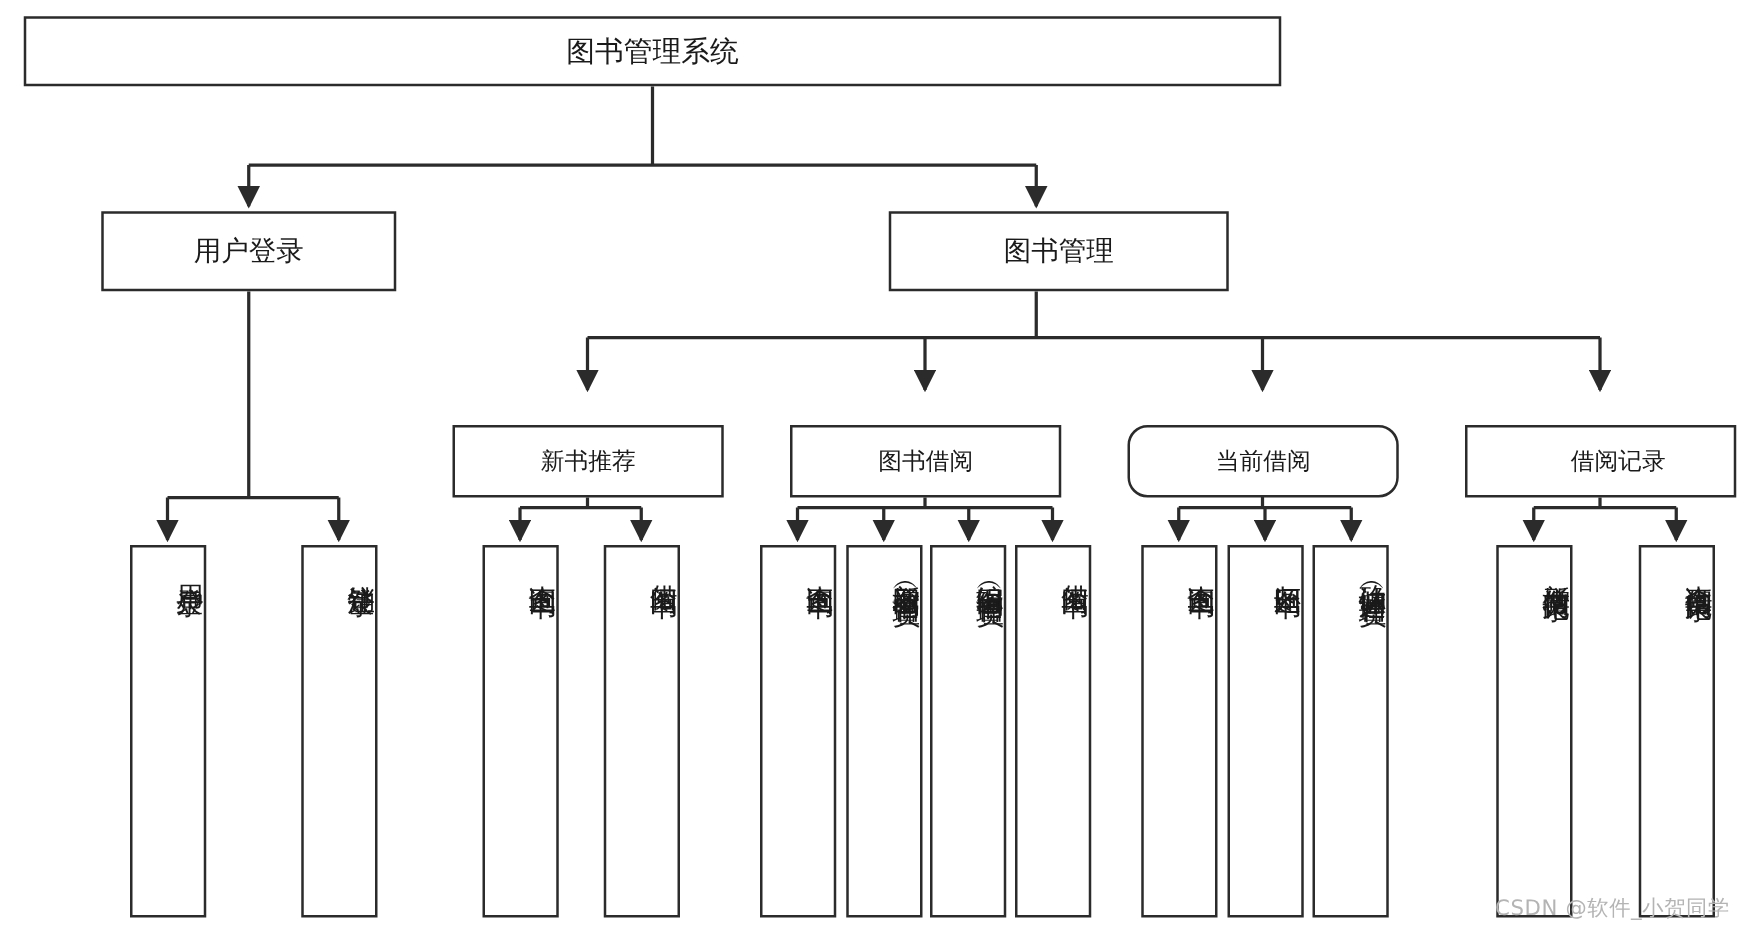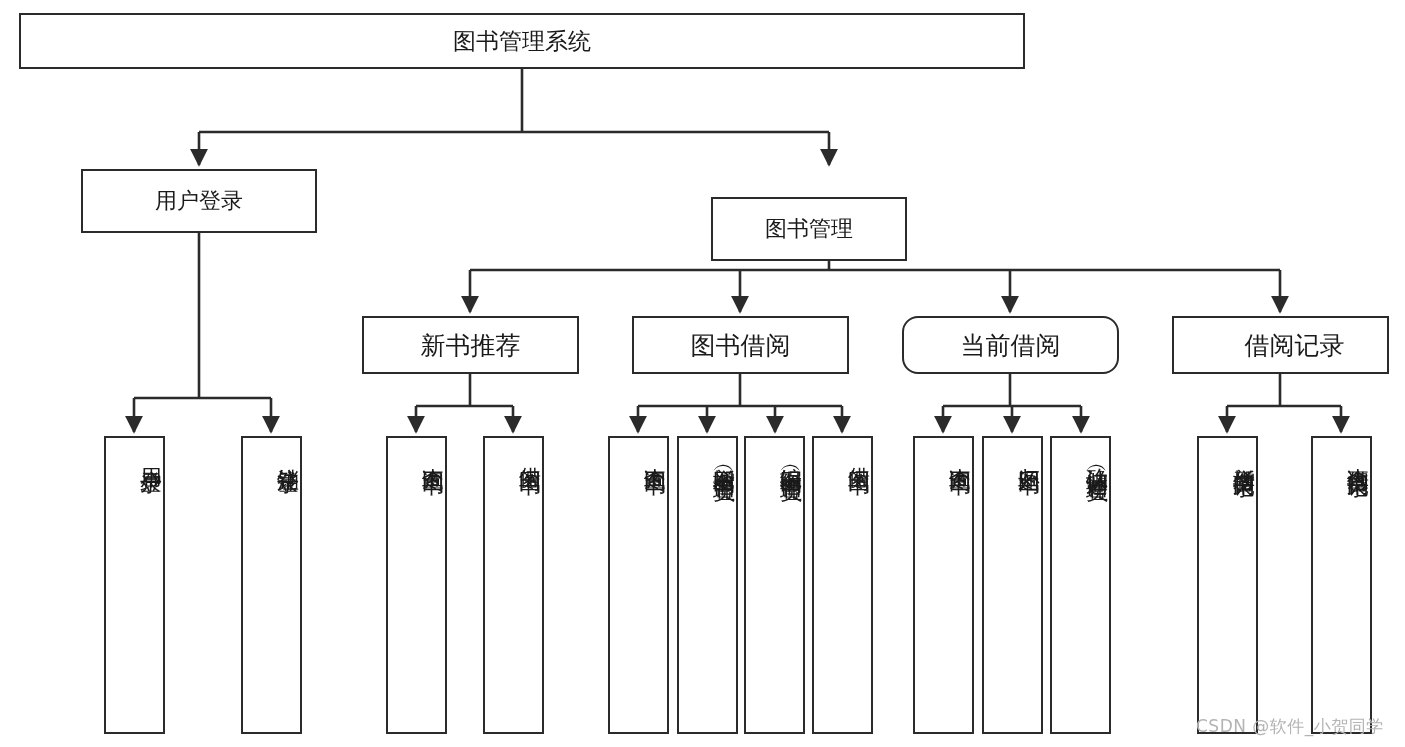--- a/index.html
+++ b/index.html
@@ -36,21 +36,22 @@
     color: #1a1a1a;
     text-align: center;
   }
   .node.root {
     font-size: 23px;
   }
   .node.level2 {
     font-size: 22px;
   }
   .node.level3 {
-    font-size: 25px;
+    font-size: 19px;
+    margin-top: 24px;
   }
   .node.leaf {
     font-size: 22px;
     writing-mode: vertical-rl;
     text-orientation: upright;
     letter-spacing: 2px;
     line-height: 1.05;
     padding: 12px 0;
     align-items: flex-start;
     justify-content: flex-start;
@@ -123,21 +124,21 @@
     </g>
   </svg>
 
   <div class="node root" id="node-root" style="left: 19px; top: 13px; width: 1006px; height: 56px;">
     <span class="label">图书管理系统</span>
   </div>
 
   <div class="node level2" id="node-l2-0" style="left: 81px; top: 169px; width: 236px; height: 64px;">
     <span class="label">用户登录</span>
   </div>
-  <div class="node level2" id="node-l2-1" style="left: 711px; top: 169px; width: 196px; height: 64px; margin-top: 28px;">
+  <div class="node level2" id="node-l2-1" style="left: 711px; top: 169px; width: 272px; height: 64px;">
     <span class="label">图书管理</span>
   </div>
 
   <div class="node level3" id="node-l3-0" style="left: 362px; top: 316px; width: 217px; height: 58px;">
     <span class="label">新书推荐</span>
   </div>
   <div class="node level3" id="node-l3-1" style="left: 632px; top: 316px; width: 217px; height: 58px;">
     <span class="label">图书借阅</span>
   </div>
   <div class="node level3" id="node-l3-2" style="left: 902px; top: 316px; width: 217px; height: 58px; border-radius: 16px;">

